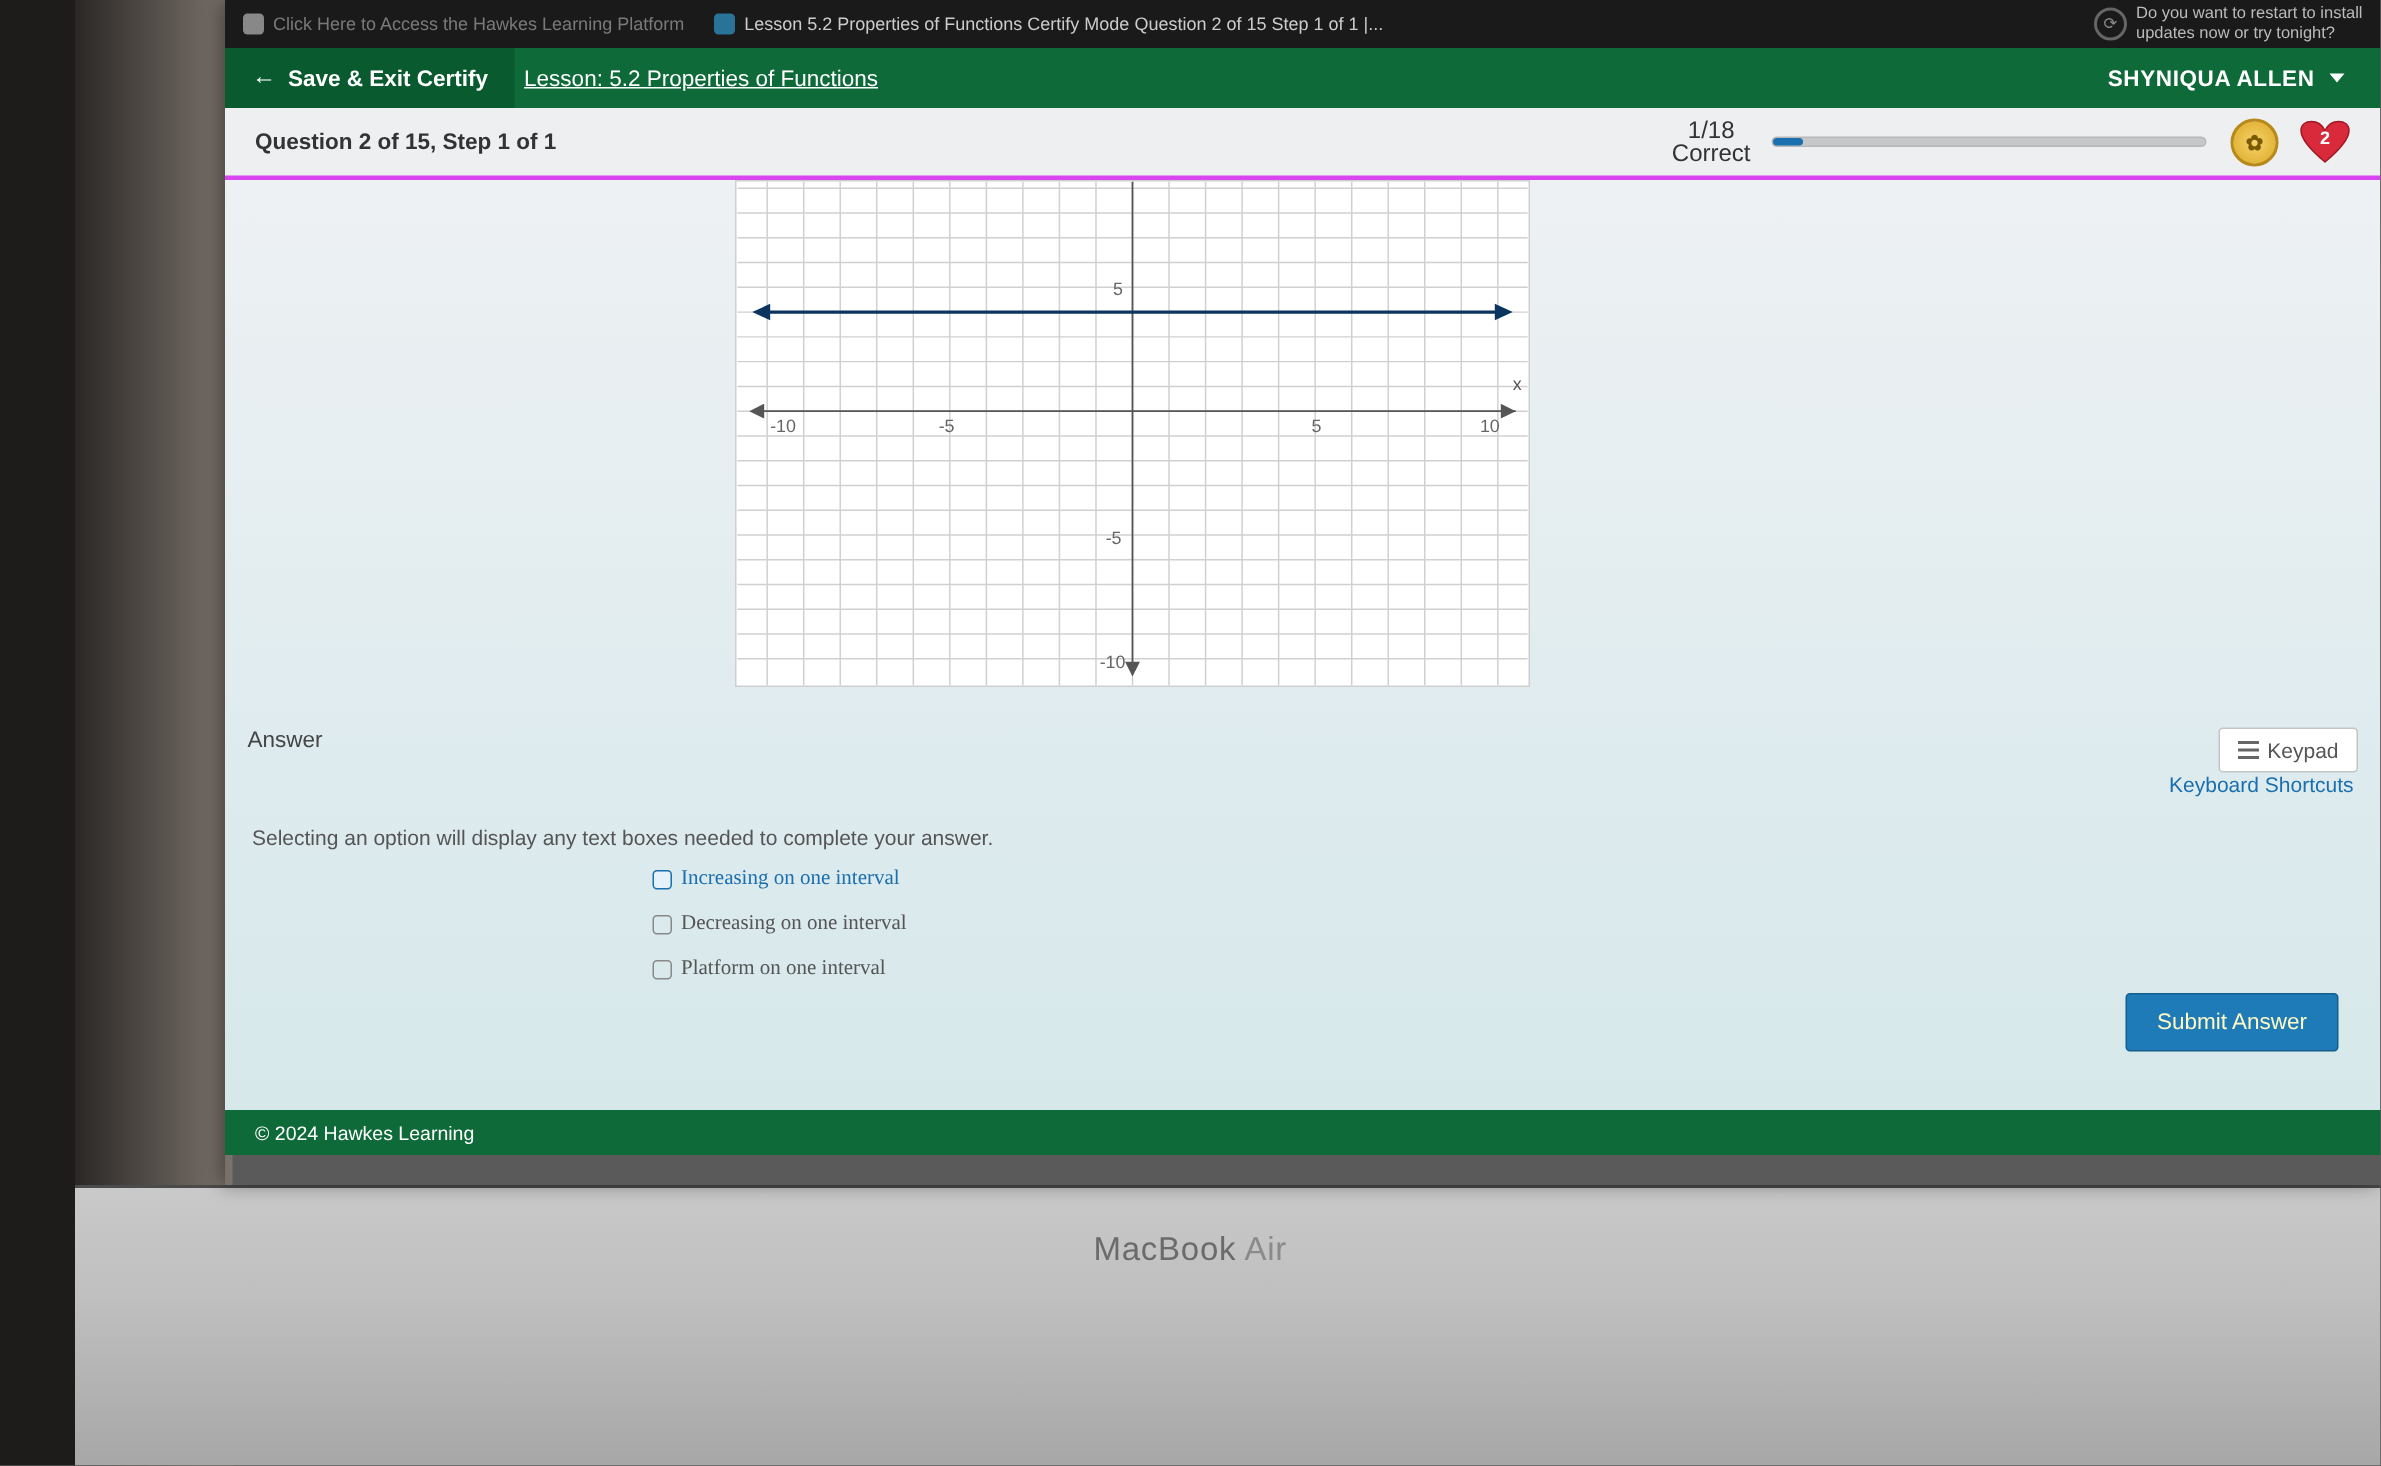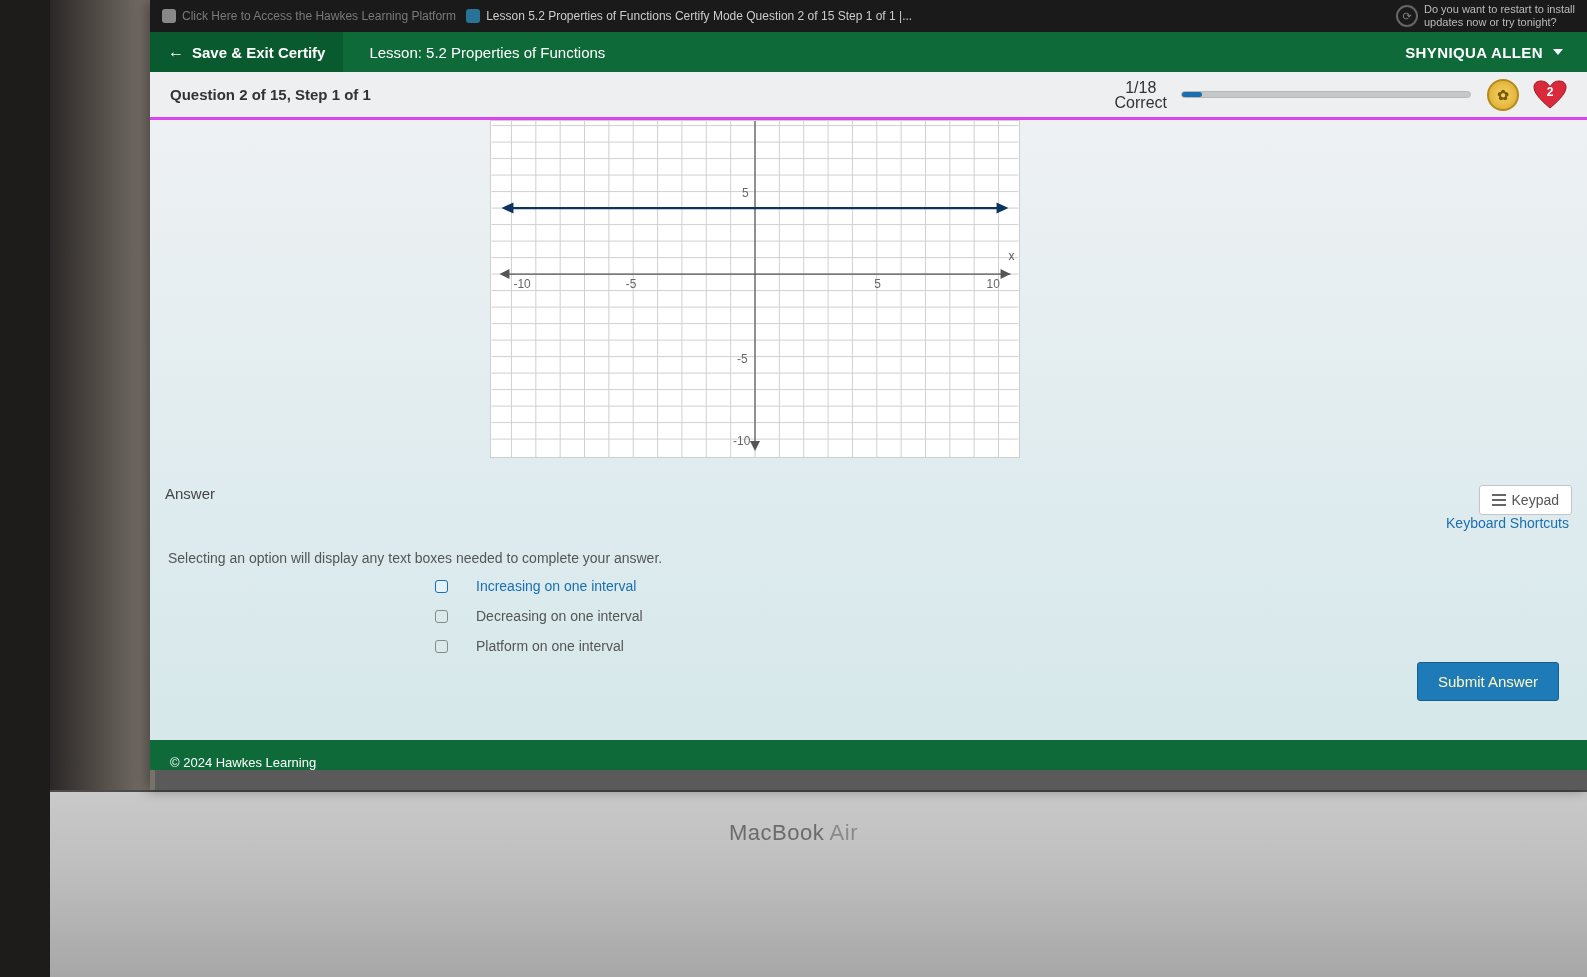--- a/index.html
+++ b/index.html
@@ -20,21 +20,21 @@
     }
     
     .browser-bar {
       background: #1a1a1a;
       height: 32px;
       display: flex;
       align-items: center;
       padding: 0 12px;
       color: #ccc;
       font-size: 12px;
-      gap: 10px;
+      gap: 20px;
     }
     .tab-item { display:flex; align-items:center; gap:6px; }
     .tab-item.dim { color:#7a7a7a; }
     .tab-icon {
       width:14px; height:14px; background:#888; border-radius:3px;
       display:inline-block;
     }
     .tab-icon.blue { background:#2a7398; }
     .notif {
       margin-left: auto;
@@ -57,21 +57,21 @@
       color: #fff;
       font-size: 15px;
     }
     .save-exit {
       background: #0a5a30;
       height: 100%;
       display:flex; align-items:center; padding:0 18px;
       gap:8px; font-weight:600;
     }
     .save-exit .arr { font-size:16px; }
-    .lesson-title { padding:0 26px; }
+    .lesson-title { padding:0 6px;text-decoration:underline; }
     .user-area {
       margin-left:auto; padding:0 24px 0 16px;
       display:flex; align-items:center; gap:10px;
       font-weight:600; letter-spacing:.4px;
     }
     .caret-down {
       width:0; height:0; border-left:5px solid transparent;
       border-right:5px solid transparent; border-top:6px solid #fff;
     }
     
@@ -163,36 +163,36 @@
     }
     .instr {
       position:absolute; left:18px; top:430px;
       color:#555; font-size:14px;
     }
     .options {
       position:absolute; left:285px; top:458px;
       display:flex; flex-direction:column; gap:14px;
       font-size:14px; color:#555;
     }
-    .opt { display:flex; align-items:center; gap:28px; cursor:pointer; }
+    .opt { display:flex; align-items:center; gap:6px; cursor:pointer;font-family:Liberation Serif, serif; }
     .radio {
       width:13px; height:13px; border:1.5px solid #888; border-radius:3px;
       display:inline-block;
     }
     .opt.selected .radio { border-color:#1a6faf; background:#e5f1fb; }
     .opt.selected { color:#1a6faf; }
     .submit-btn {
       position:absolute; right:28px; bottom:39px;
       background:#1f7bb8; color:#fef9c3; border:1px solid #13608f;
       padding:10px 20px; font-size:15px; border-radius:3px; cursor:pointer;
     }
     
     .footer {
       background:#0f6a3a; height:30px; color:#fff;
-      display:flex; align-items:flex-end; padding:0 20px; font-size:13px;
+      display:flex; align-items:center; padding:0 20px; font-size:13px;
     }
     
     .macbook {
       position:absolute; left:50%; transform:translateX(-50%);
       top:820px; color:#6b6b6b; font-size:22px; font-weight:500;
       letter-spacing:.5px;
     }
     .macbook .air { color:#8a8a8a; }
     
     .bezel { position:absolute; left:50px; top:0; bottom:0; width:105px;

